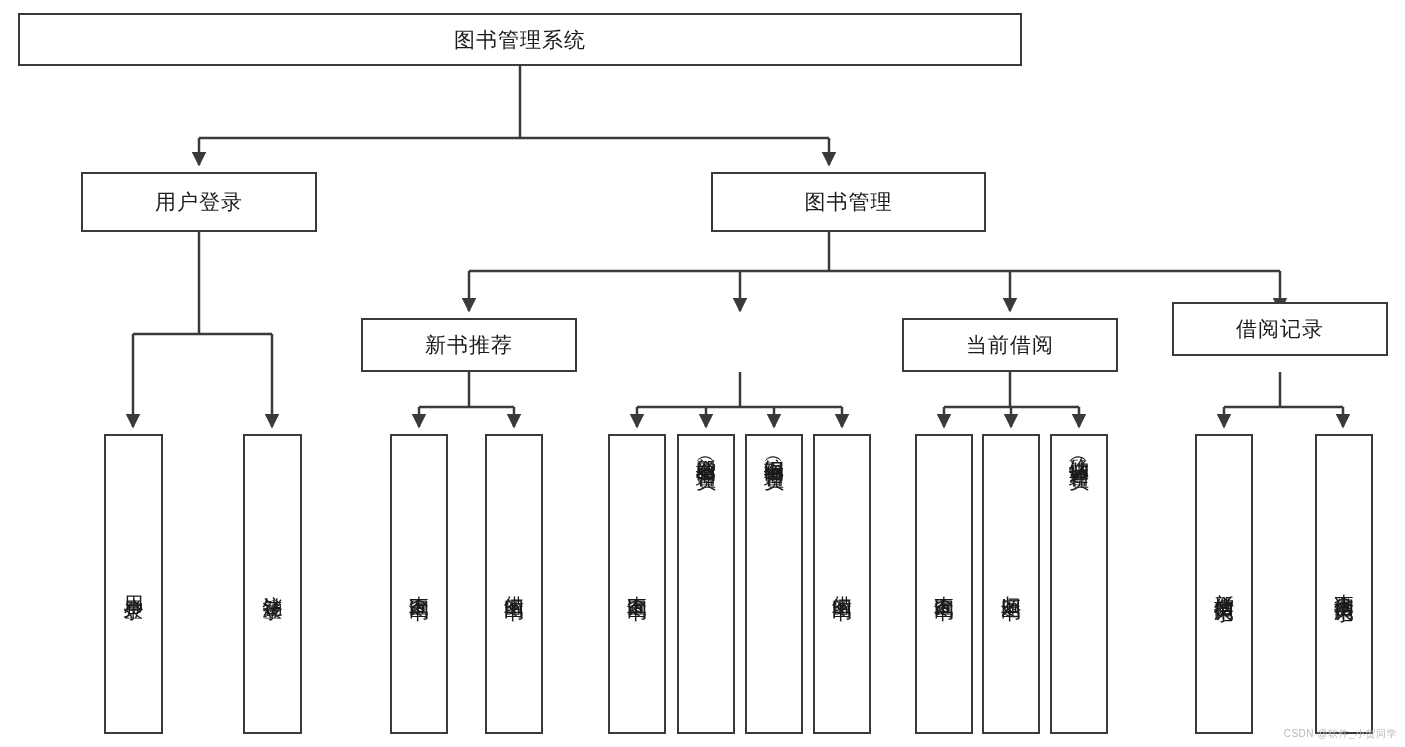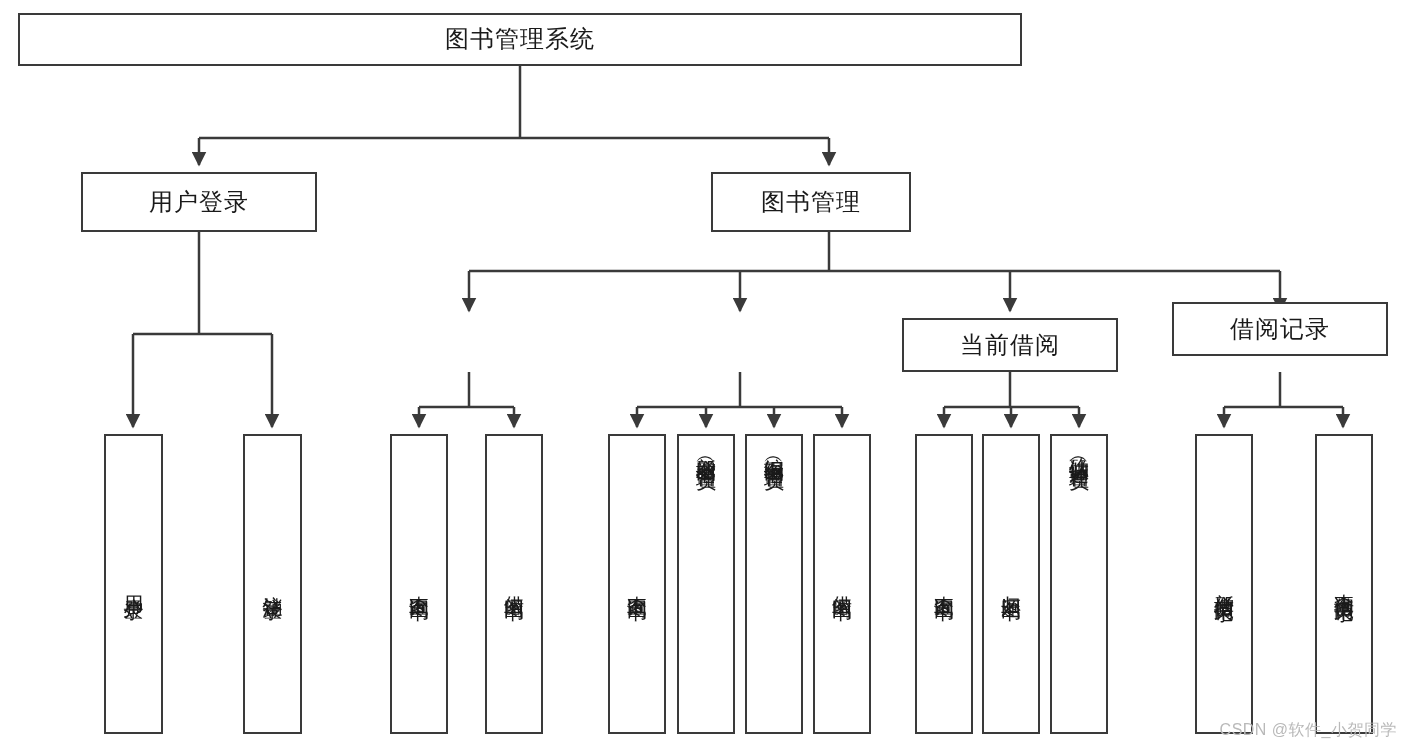--- a/index.html
+++ b/index.html
@@ -29,21 +29,21 @@
     position: absolute;
     box-sizing: border-box;
     background: #ffffff;
     border: 2px solid #3a3a3a;
     display: flex;
     align-items: center;
     justify-content: center;
     color: #1a1a1a;
   }
   .node-h .label {
-    font-size: 24px;
+    font-size: 21px;
     line-height: 1.2;
     letter-spacing: 1px;
     white-space: nowrap;
   }
   .node-v {
     align-items: flex-start;
     justify-content: center;
     padding-top: 6px;
   }
   .node-v .label {
@@ -55,21 +55,21 @@
     white-space: nowrap;
   }
   .node-v.centered {
     align-items: center;
     padding-top: 0;
   }
   .watermark {
     position: absolute;
     right: 8px;
     bottom: 6px;
-    font-size: 16px;
+    font-size: 10px;
     color: #b9b9b9;
     letter-spacing: 0.5px;
     white-space: nowrap;
   }
 </style>
 </head>
 <body>
 
 <div id="canvas">
 
@@ -123,24 +123,27 @@
     </g>
   </svg>
 
   <div class="node node-h" style="left:18px; top:13px; width:1004px; height:53px;">
     <span class="label">图书管理系统</span>
   </div>
 
   <div class="node node-h" style="left:81px; top:172px; width:236px; height:60px;">
     <span class="label">用户登录</span>
   </div>
-  <div class="node node-h" style="left:711px; top:172px; width:200px; height:60px;">
+  <div class="node node-h" style="left:711px; top:172px; width:275px; height:60px;">
     <span class="label">图书管理</span>
   </div>
 
+  <div class="node node-h" style="left:361px; top:318px; width:216px; height:54px;">
+    <span class="label">新书推荐</span>
+  </div>
   <div class="node node-h" style="left:902px; top:318px; width:216px; height:54px;">
     <span class="label">当前借阅</span>
   </div>
   <div class="node node-h" style="left:1172px; top:302px; width:216px; height:54px;">
     <span class="label">借阅记录</span>
   </div>
 
   <div class="node node-v centered" style="left:104px; top:434px; width:59px; height:300px;">
     <span class="label">用户登录</span>
   </div>

